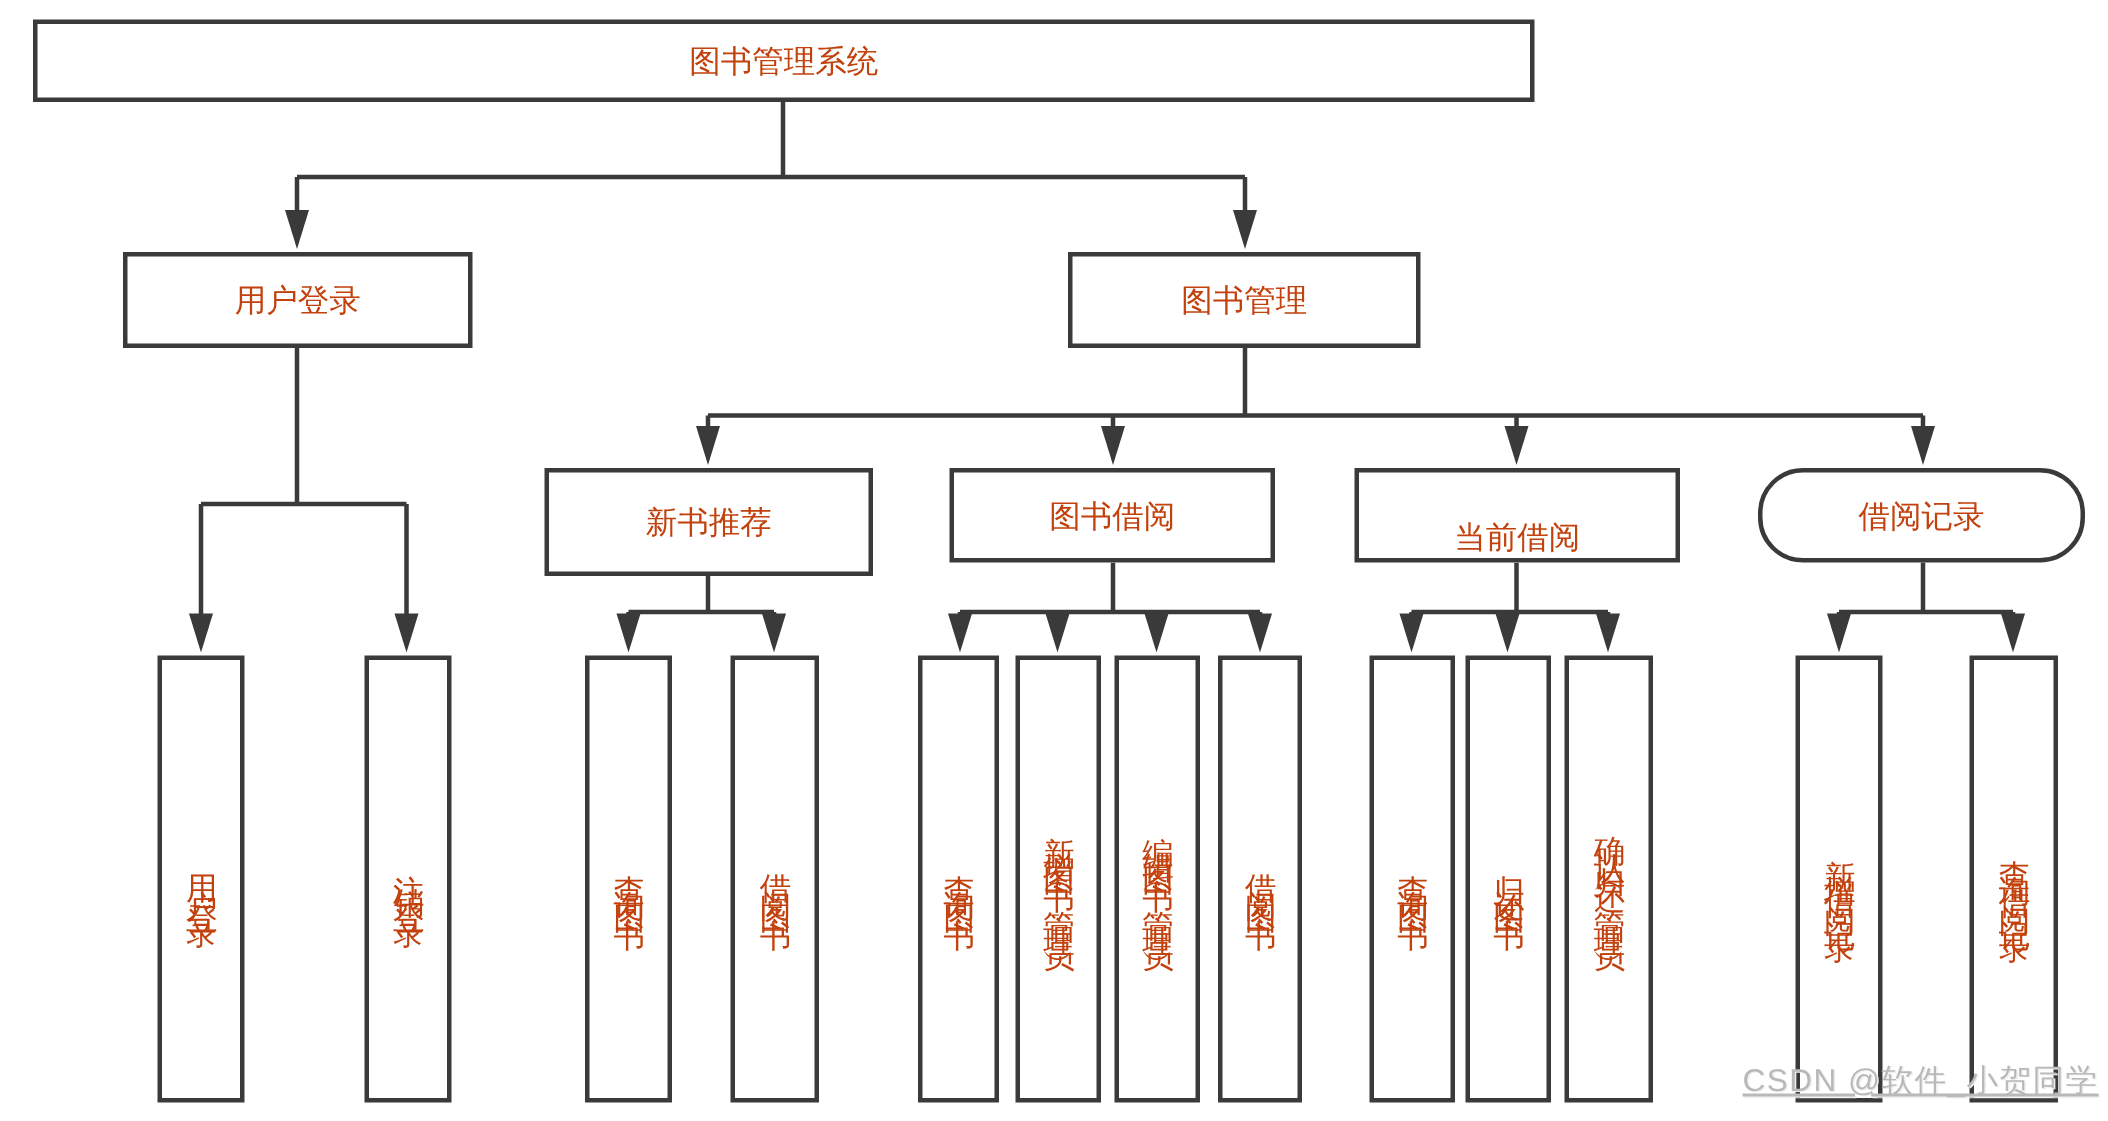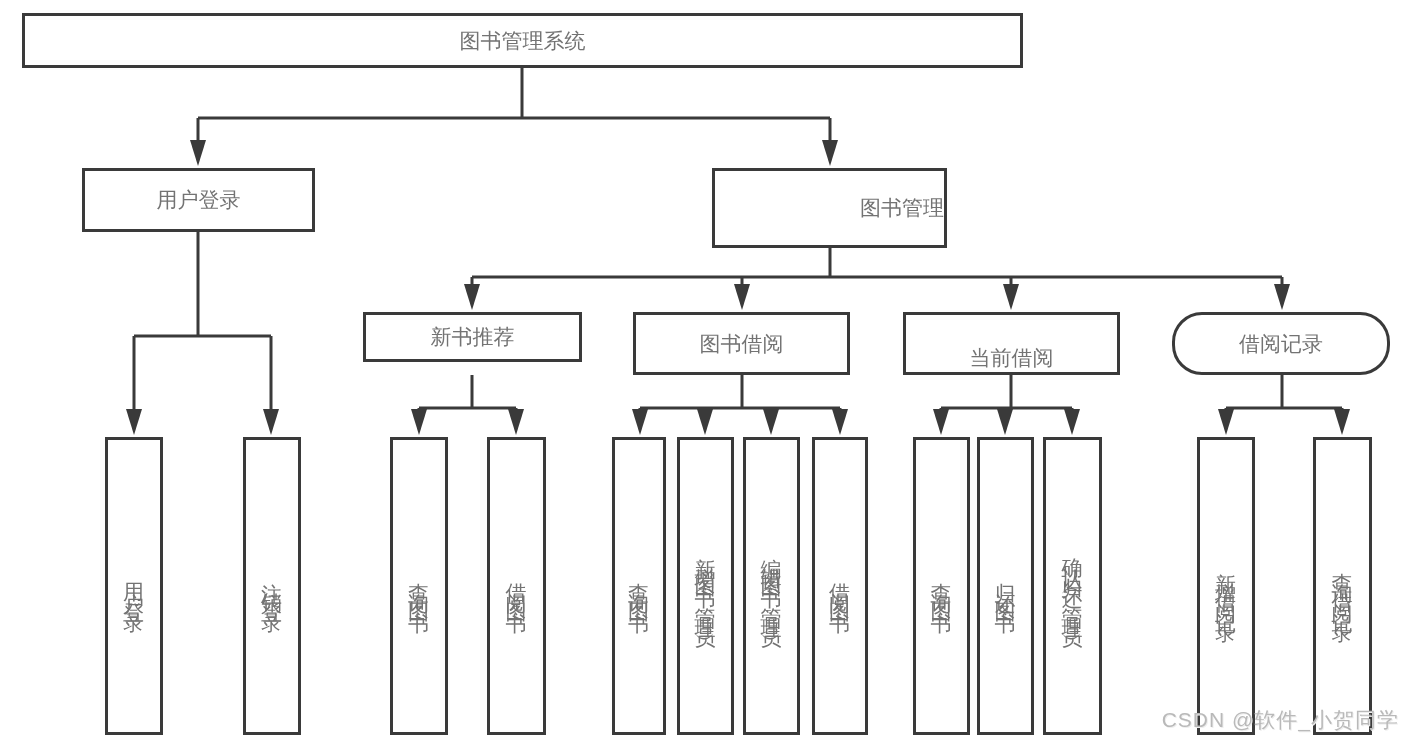--- a/index.html
+++ b/index.html
@@ -17,21 +17,21 @@
     width: 1405px; height: 747px;
   }
   .box {
     position: absolute;
     box-sizing: border-box;
     border: 3px solid #3a3a3a;
     background: #ffffff;
     display: flex;
     align-items: center;
     justify-content: center;
-    color: #737373;
+    color: #c2410c;
     font-size: 21px;
     text-align: center;
     white-space: nowrap;
   }
   .vbox {
     top: 437px;
     height: 298px;
   }
   .vbox .vtext {
     writing-mode: vertical-rl;
@@ -42,20 +42,21 @@
   }
   .watermark {
     position: absolute;
     right: 6px;
     bottom: 13px;
     font-size: 21px;
     color: #b9b9b9;
     text-shadow: 1px 1px 0 #eeeeee;
     z-index: 5;
     letter-spacing: 1px;
+    text-decoration: underline;
   }
 </style>
 </head>
 <body>
 
 <div class="stage">
 
   <svg class="connectors" viewBox="0 0 1405 747" xmlns="http://www.w3.org/2000/svg">
     <g stroke="#3a3a3a" stroke-width="3" fill="none">
 
@@ -99,25 +100,25 @@
     </g>
   </svg>
 
   <div class="box" style="left:22px; top:13px; width:1001px; height:55px;">
     <span>图书管理系统</span>
   </div>
 
   <div class="box" style="left:82px; top:168px; width:233px; height:64px;">
     <span>用户登录</span>
   </div>
-  <div class="box" style="left:712px; top:168px; width:235px; height:80px;justify-content:flex-end;">
+  <div class="box" style="left:712px; top:168px; width:235px; height:64px;">
     <span>图书管理</span>
   </div>
 
-  <div class="box" style="left:363px; top:312px; width:219px; height:50px;">
+  <div class="box" style="left:363px; top:312px; width:219px; height:72px;">
     <span>新书推荐</span>
   </div>
   <div class="box" style="left:633px; top:312px; width:217px; height:63px;">
     <span>图书借阅</span>
   </div>
   <div class="box" style="left:903px; top:312px; width:217px; height:63px;align-items:flex-end;">
     <span>当前借阅</span>
   </div>
   <div class="box" style="left:1172px; top:312px; width:218px; height:63px;border-radius:30px;">
     <span>借阅记录</span>

